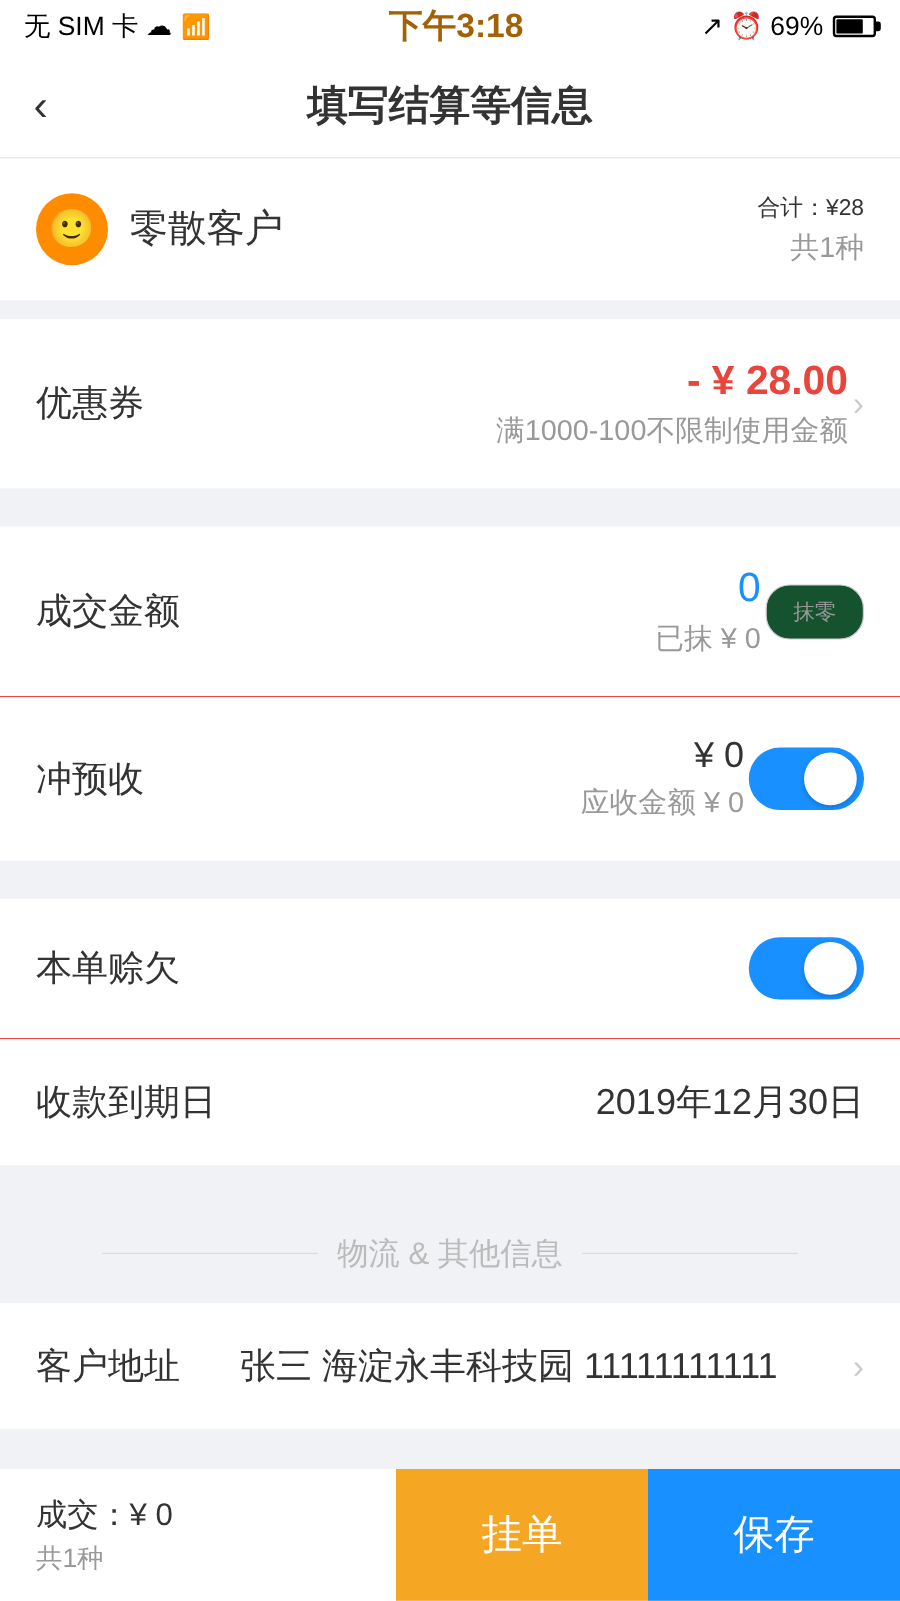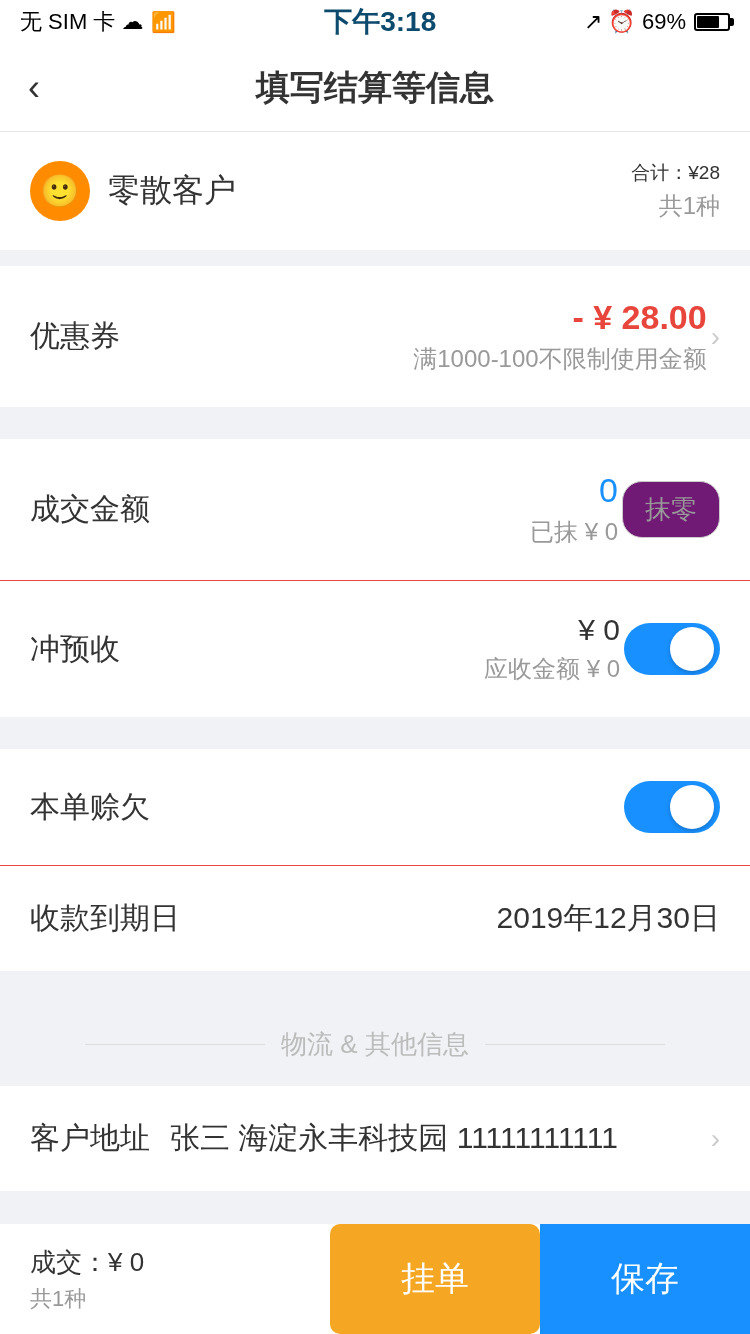--- a/index.html
+++ b/index.html
@@ -27,21 +27,21 @@
     .status-left {
       display: flex;
       align-items: center;
       gap: 8px;
       font-size: 22px;
       color: #000;
     }
     .status-center {
       font-size: 28px;
       font-weight: 600;
-      color: #0c4a6e;
+      color: #a16207;
     }
     .status-right {
       display: flex;
       align-items: center;
       gap: 6px;
       font-size: 22px;
       color: #000;
     }
     .wifi-icon { font-size: 20px; }
     .battery-icon {
@@ -193,23 +193,23 @@
     .chevron {
       font-size: 28px;
       color: #ccc;
     }
 
     
     .moling-btn {
       border: 1.5px solid #ccc;
       border-radius: 20px;
       padding: 10px 22px;
-      font-size: 26px;
+      font-size: 18px;
       color: #999;
-      background: #701a75;
+      background: #14532d;
       cursor: pointer;
     }
 
     
     .amount-blue {
       font-size: 34px;
       color: #1890ff;
       font-weight: 500;
     }
 
@@ -262,20 +262,21 @@
       background: #ddd;
       max-width: 180px;
     }
 
     
     .address-row {
       background: #fff;
       padding: 32px 30px;
       display: flex;
       align-items: center;
+      gap: 30px;
     }
     .address-label {
       font-size: 30px;
       color: #333;
       flex-shrink: 0;
     }
     .address-value {
       font-size: 30px;
       color: #333;
       flex: 1;
@@ -310,21 +311,20 @@
       width: 210px;
       height: 110px;
       background: #f5a623;
       display: flex;
       align-items: center;
       justify-content: center;
       font-size: 34px;
       color: #fff;
       cursor: pointer;
       flex-shrink: 0;
-      border-radius: 10px;
     }
     .bottom-btn-save {
       width: 210px;
       height: 110px;
       background: #1890ff;
       display: flex;
       align-items: center;
       justify-content: center;
       font-size: 34px;
       color: #fff;

